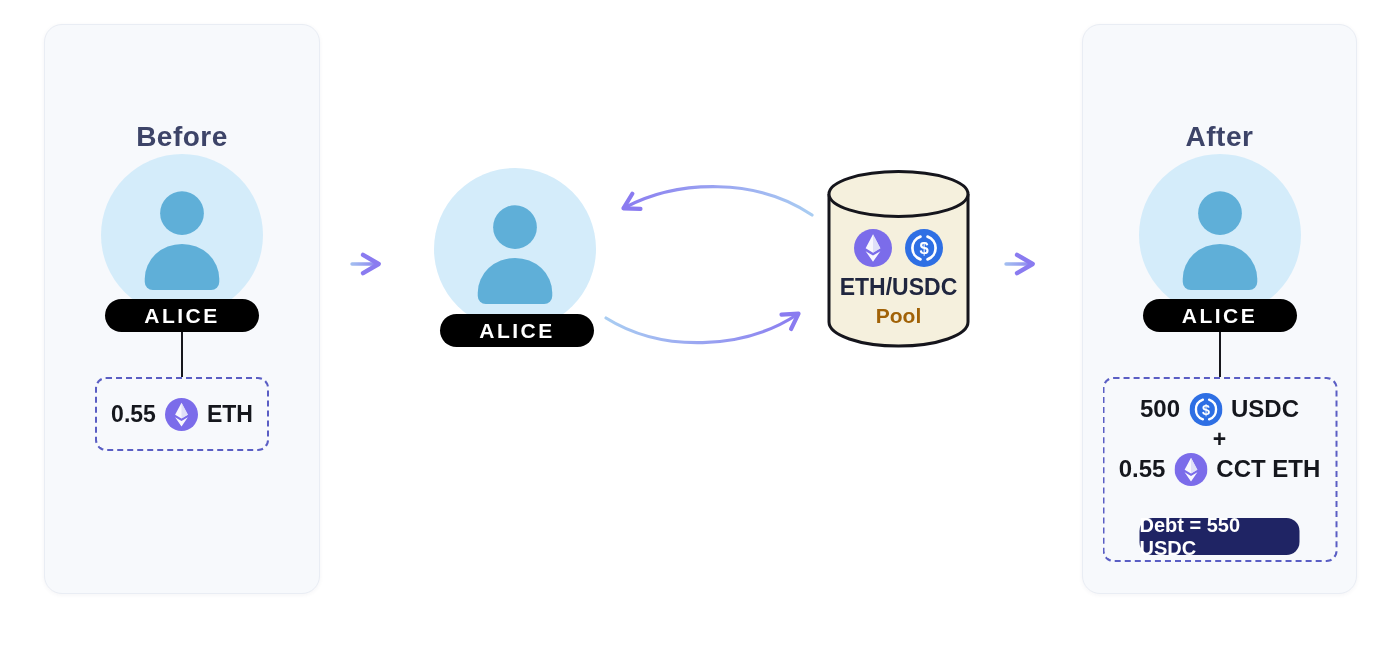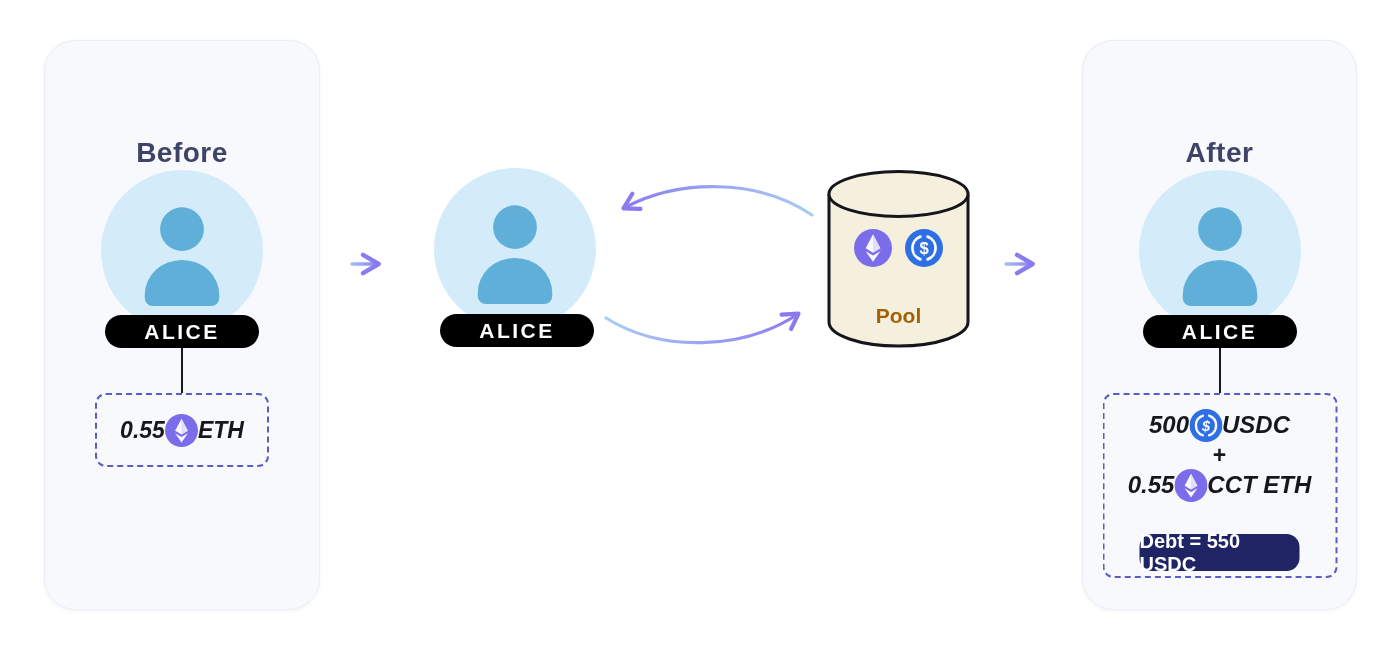--- a/index.html
+++ b/index.html
@@ -2,22 +2,22 @@
 <html><head>
 <meta charset="utf-8">
 <style>
   html,body{margin:0;padding:0;background:#ffffff;}
   .canvas{
     position:relative;width:1400px;height:649px;overflow:hidden;
     font-family:"Liberation Sans","DejaVu Sans",sans-serif;background:#ffffff;
   }
   
   .panel{
-    position:absolute;top:40px;width:274px;height:568px;
-    background:#f7f9fc;border:1px solid #e9edf4;border-radius:31px;
+    position:absolute;top:24px;width:274px;height:568px;
+    background:#f7f9fc;border:1px solid #e9edf4;border-radius:18px;
     box-shadow:0 1px 4px rgba(30,40,80,.05);
   }
   .panel.before{left:44px;}
   .panel.after{left:1082px;width:273px;}
   .panel-title{
     position:absolute;top:96px;left:0;width:100%;text-align:center;
     font-size:28px;font-weight:600;color:#3d4468;letter-spacing:.5px;
   }
   
   .avatar{position:absolute;width:162px;height:162px;}
@@ -29,22 +29,22 @@
     background:#000000;color:#ffffff;font-size:21px;font-weight:700;
     letter-spacing:2.5px;display:flex;align-items:center;justify-content:center;
   }
   .panel .pill{left:50%;top:274px;transform:translateX(-50%);}
   
   .connector{position:absolute;left:50%;top:307px;width:2px;height:45px;background:#17171c;transform:translateX(-50%);}
   
   .dashed{
     position:absolute;border:2px dashed #5a5ec4;border-radius:11px;background:transparent;
   }
-  .asset-row{display:flex;align-items:center;justify-content:center;
-    font-size:23px;font-weight:700;color:#15171d;font-style:italic;}
+  .asset-row{display:flex;align-items:center;justify-content:center;gap:9px;
+    font-size:23px;font-weight:700;color:#15171d;}
   .before .dashed{left:50%;top:352px;transform:translateX(-50%);width:170px;height:70px;
     display:flex;align-items:center;justify-content:center;}
   .after .dashed{left:50%;top:352px;transform:translateX(-50%);width:235px;height:185px;
     display:flex;flex-direction:column;align-items:center;padding-top:14px;box-sizing:border-box;}
   .after .row1{height:32px;font-size:24px;}
   .after .plus{height:24px;margin-top:2px;display:flex;align-items:center;font-size:23px;font-weight:700;color:#15171d;}
   .after .row2{height:32px;margin-top:2px;font-size:24px;}
   .debt-pill{
     margin-top:33px;width:160px;height:37px;border-radius:13px;background:#1f2464;
     color:#ffffff;font-size:20px;font-weight:600;display:flex;align-items:center;justify-content:center;
@@ -158,20 +158,21 @@
       </span>
       <span class="token-icon">
         <svg viewBox="0 0 32 32">
           <circle cx="16" cy="16" r="16" fill="#2e6fe4"></circle>
           <path d="M13,25.6 A10.2,10.2 0 0 1 13,6.4" stroke="#ffffff" stroke-width="2.3" fill="none" stroke-linecap="round"></path>
           <path d="M19,6.4 A10.2,10.2 0 0 1 19,25.6" stroke="#ffffff" stroke-width="2.3" fill="none" stroke-linecap="round"></path>
           <text x="16" y="21" text-anchor="middle" font-size="14" font-weight="bold" fill="#ffffff" font-family="'Liberation Sans',sans-serif">$</text>
         </svg>
       </span>
     </div>
+    <div class="pool-line1">ETH/USDC</div>
     <div class="pool-line2">Pool</div>
   </div>
 
   <section class="panel after">
     <div class="panel-title">After</div>
     <div class="avatar">
       <svg viewBox="0 0 100 100">
         <circle cx="50" cy="50" r="50" fill="#d4ecfa"></circle>
         <circle cx="50" cy="36.5" r="13.5" fill="#5fafd8"></circle>
         <path d="M27,79 v-2 a23,21.5 0 0 1 46,0 v2 a5,5 0 0 1 -5,5 h-36 a5,5 0 0 1 -5,-5 z" fill="#5fafd8"></path>

